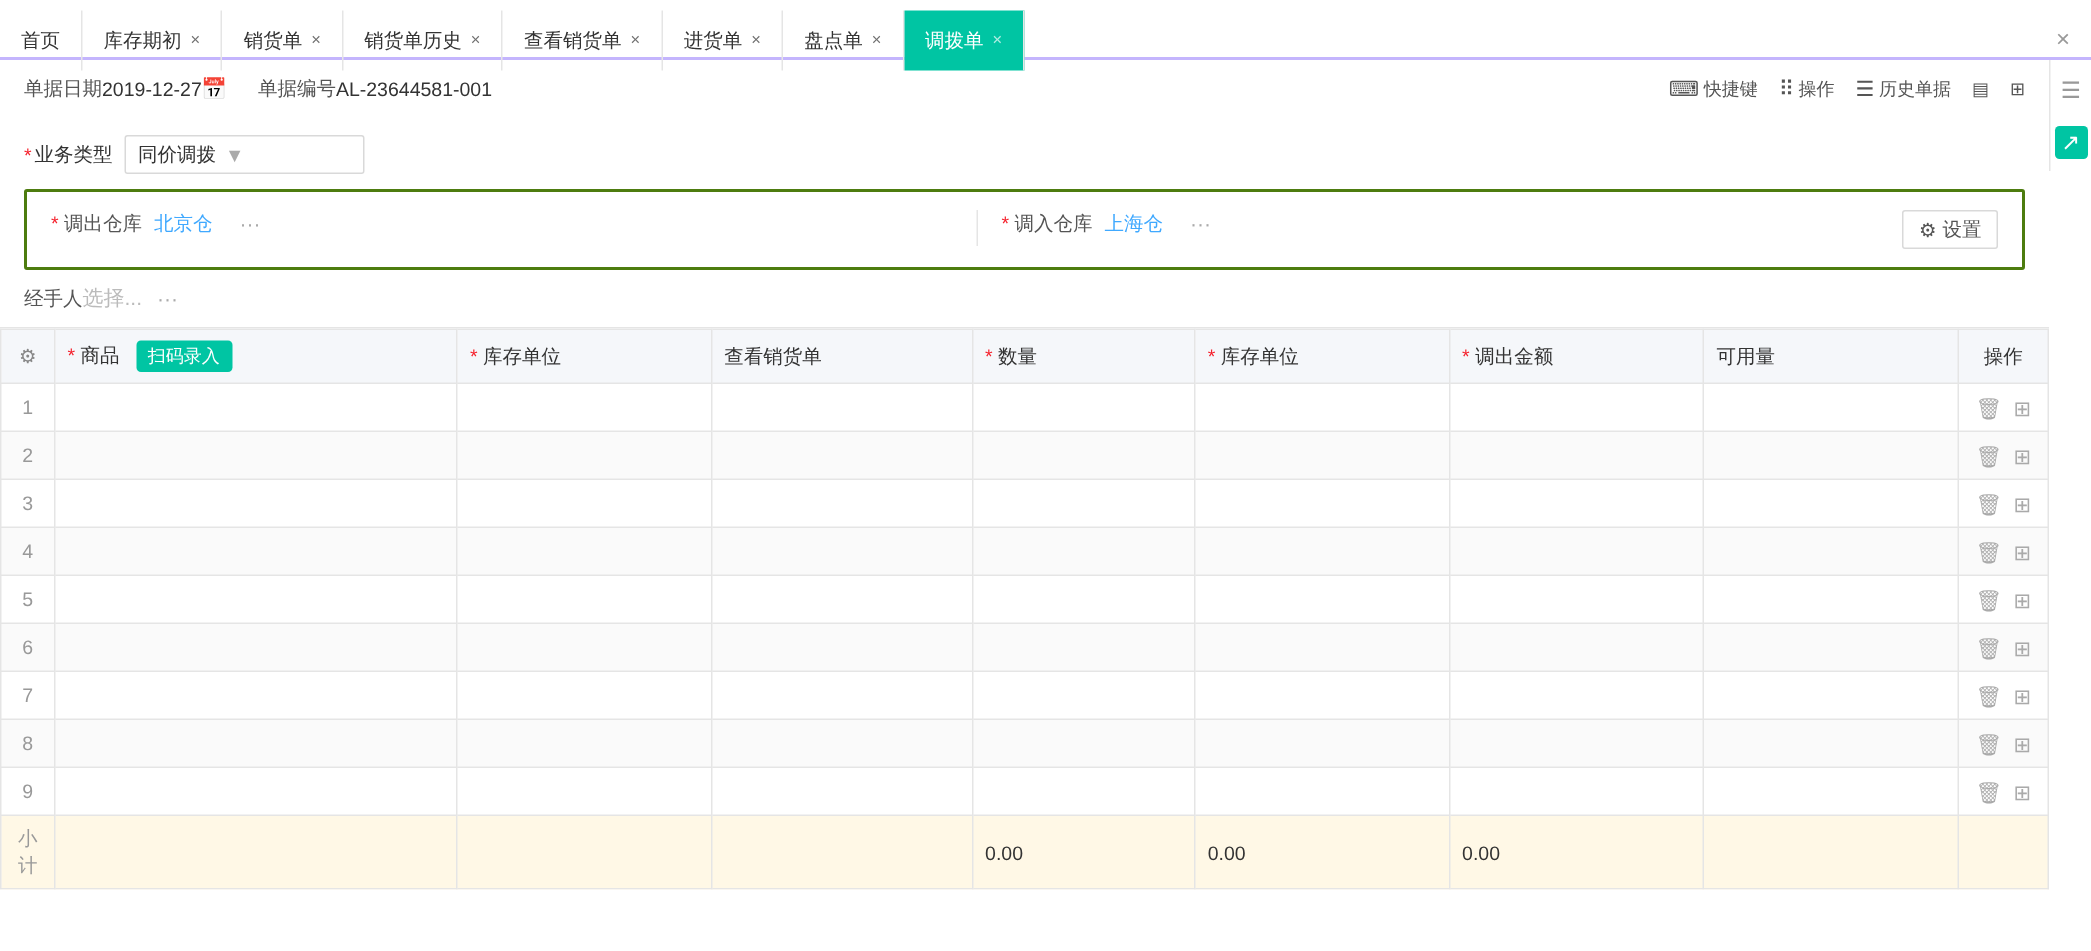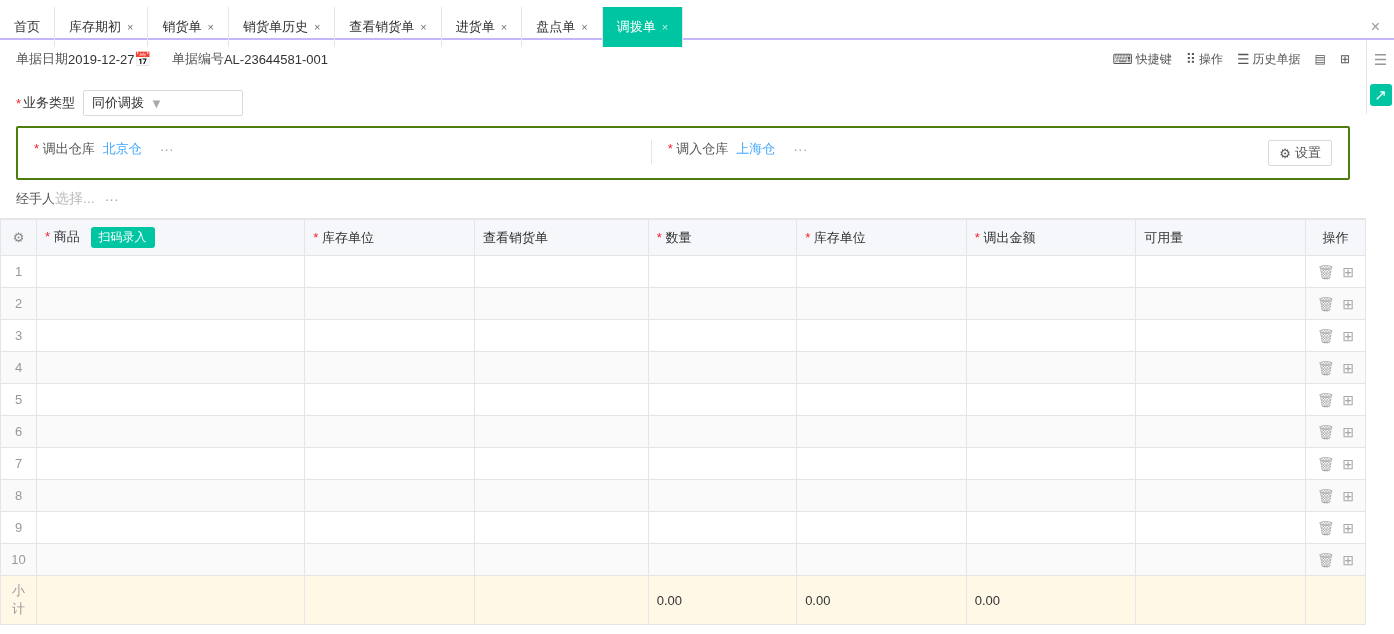--- a/index.html
+++ b/index.html
@@ -619,34 +619,20 @@
             <td></td>
             <td></td>
             <td></td>
             <td></td>
             <td></td>
             <td class="action-col">
               <span class="action-icon">🗑</span>
               <span class="action-icon">⊞</span>
             </td>
           </tr>
-          <tr>
-            <td class="row-num">10</td>
-            <td></td>
-            <td></td>
-            <td></td>
-            <td></td>
-            <td></td>
-            <td></td>
-            <td></td>
-            <td class="action-col">
-              <span class="action-icon">🗑</span>
-              <span class="action-icon">⊞</span>
-            </td>
-          </tr>
 
           <tr class="subtotal-row">
             <td class="row-num">小计</td>
             <td></td>
             <td></td>
             <td></td>
             <td>0.00</td>
             <td>0.00</td>
             <td>0.00</td>
             <td></td>

